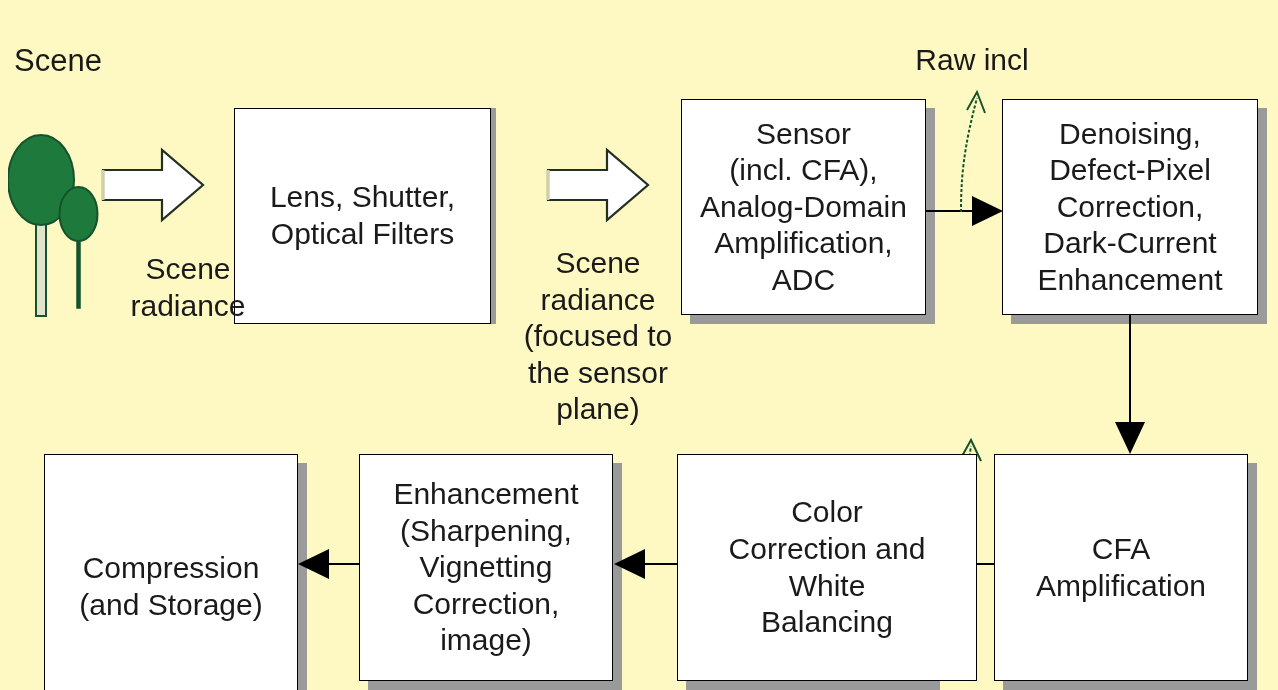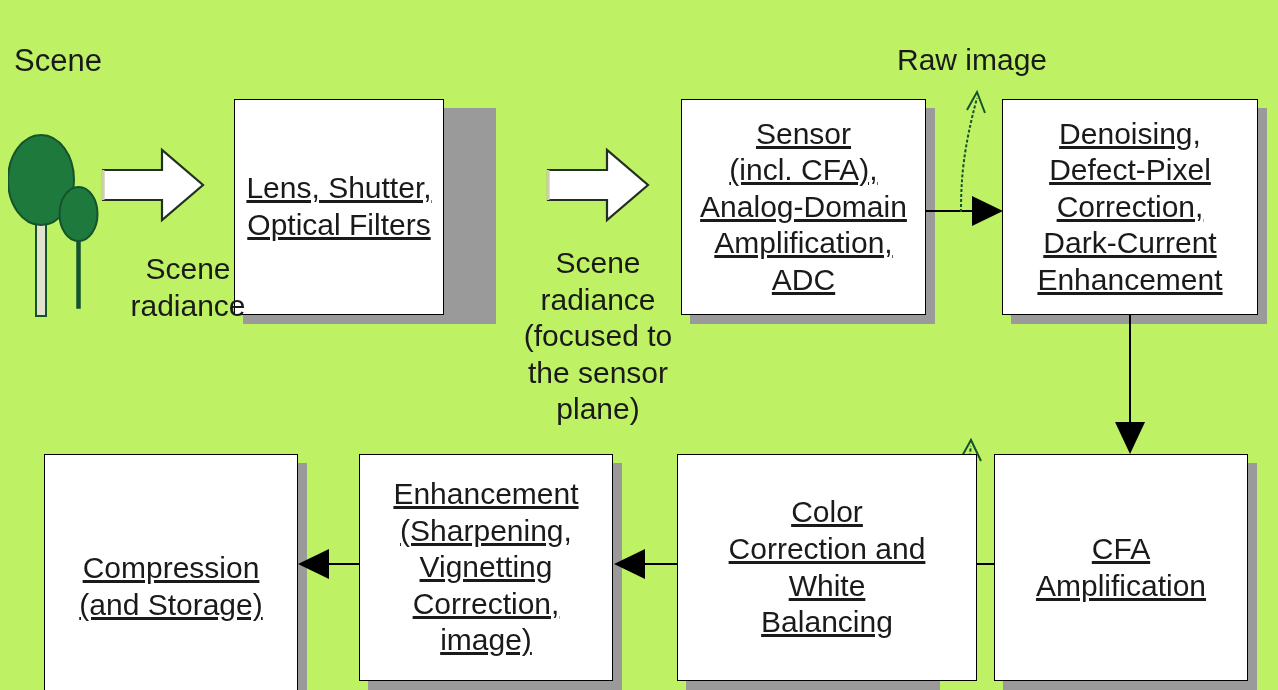--- a/index.html
+++ b/index.html
@@ -5,21 +5,21 @@
 <style>
   html, body {
     margin: 0;
     padding: 0;
     background: #ffffff;
   }
   #stage {
     position: relative;
     width: 1278px;
     height: 690px;
-    background: #bef264;
+    background: #fef9c3;
     overflow: hidden;
     font-family: "Liberation Sans", sans-serif;
     color: #1a1a1a;
   }
 
   
   .box {
     position: absolute;
     box-sizing: border-box;
     background: #ffffff;
@@ -35,21 +35,20 @@
   }
   .box-shadow {
     position: absolute;
     background: #9a9a9a;
     z-index: 2;
   }
   .box .box-label {
     display: block;
     white-space: pre-line;
     padding: 0 4px;
-    text-decoration: underline;
   }
 
   
   .caption {
     position: absolute;
     font-size: 30px;
     line-height: 1.22;
     white-space: pre-line;
     text-align: center;
     color: #1a1a1a;
@@ -115,21 +114,21 @@
 
   <div class="caption" style="left:98px; top:251px; width:180px;">Scene
 radiance</div>
 
   <div class="caption" style="left:508px; top:245px; width:180px;">Scene
 radiance
 (focused to
 the sensor
 plane)</div>
 
-  <div class="caption" style="left:852px; top:42px; width:240px;">Raw image</div>
+  <div class="caption" style="left:852px; top:42px; width:240px;">Raw incl</div>
 
 
   <div class="box-shadow" style="left:243px; top:108px;  width:253px; height:216px;"></div>
   <div class="box-shadow" style="left:690px; top:108px;  width:245px; height:216px;"></div>
   <div class="box-shadow" style="left:1011px;top:108px;  width:256px; height:216px;"></div>
   <div class="box-shadow" style="left:1003px;top:463px;  width:254px; height:227px;"></div>
   <div class="box-shadow" style="left:686px; top:463px;  width:254px; height:227px;"></div>
   <div class="box-shadow" style="left:368px; top:463px;  width:254px; height:227px;"></div>
   <div class="box-shadow" style="left:53px;  top:463px;  width:254px; height:227px;"></div>
 
@@ -175,21 +174,21 @@
     </svg>
   </div>
 
   <div class="conn" style="left:945px; top:428px; width:60px; height:140px;">
     <svg width="60" height="140" viewBox="0 0 60 140">
       <path d="M18,138 C19,104 18,72 26,18" fill="none" stroke="#14532d" stroke-width="2" stroke-dasharray="3 2"></path>
       <path d="M16,30 L26,12 L36,33" fill="none" stroke="#14532d" stroke-width="2"></path>
     </svg>
   </div>
 
-  <div class="box" style="left:234px; top:99px; width:210px; height:216px;">
+  <div class="box" style="left:234px; top:108px; width:257px; height:216px;">
     <span class="box-label">Lens, Shutter,
 Optical Filters</span>
   </div>
 
   <div class="box" style="left:681px; top:99px; width:245px; height:216px;">
     <span class="box-label">Sensor
 (incl. CFA),
 Analog-Domain
 Amplification,
 ADC</span>

